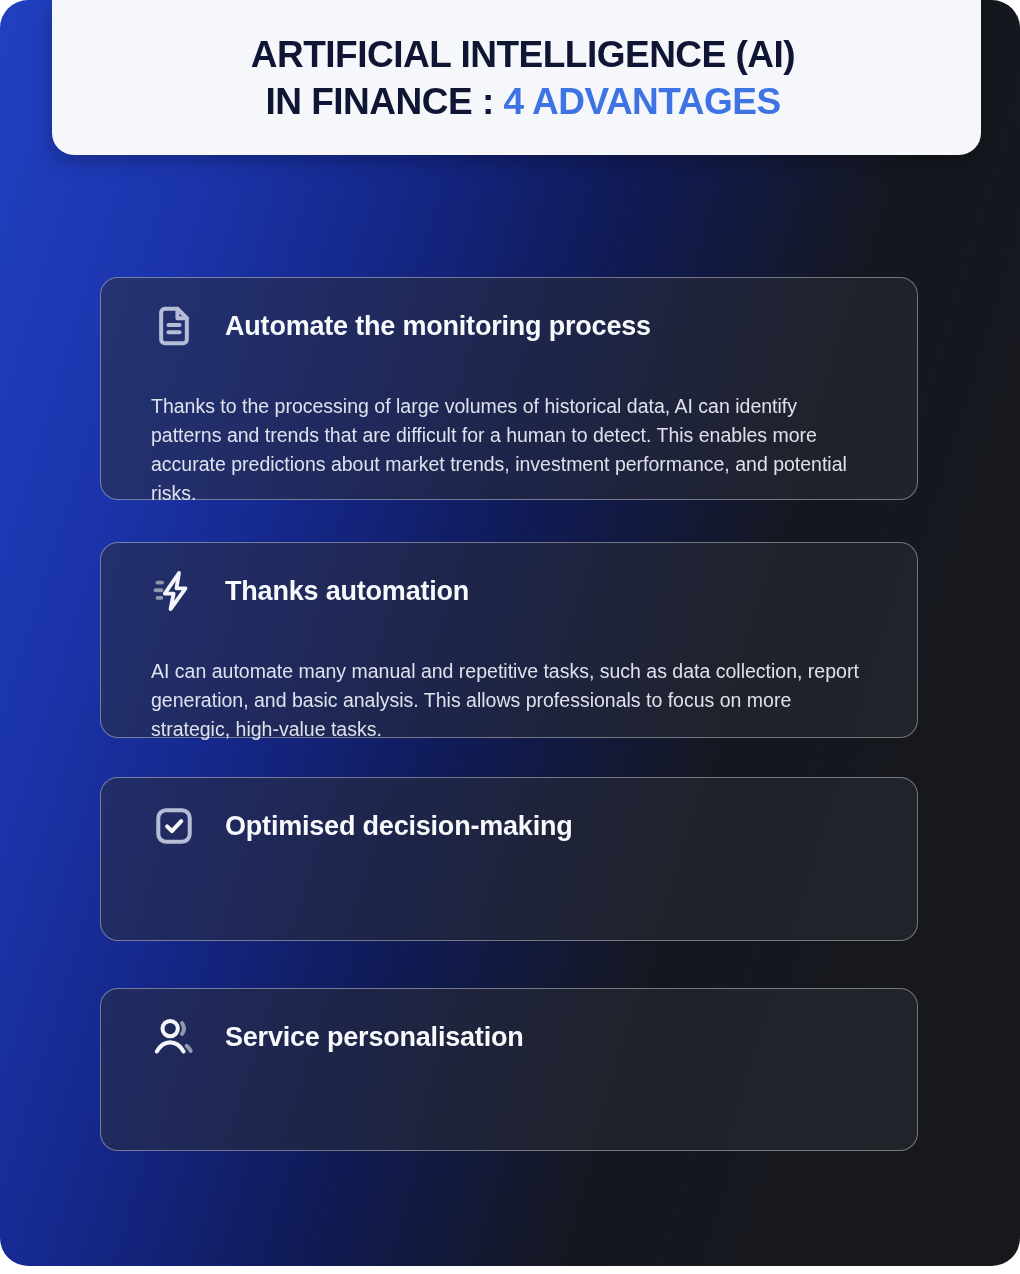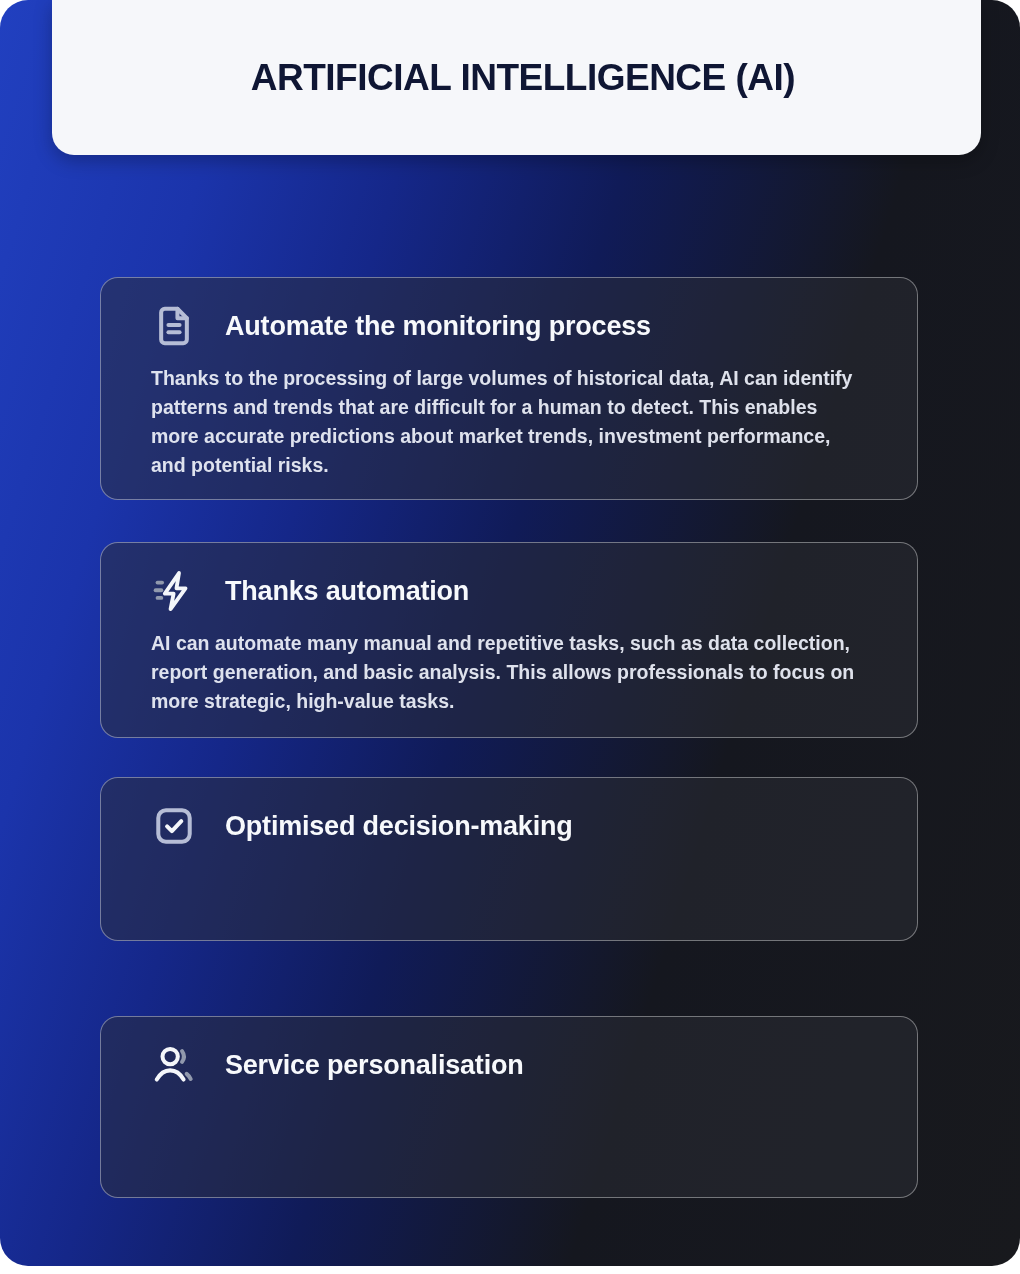--- a/index.html
+++ b/index.html
@@ -33,45 +33,49 @@
     position:absolute;left:100px;width:818px;
     background:rgba(44,46,54,0.5);
     border:1.5px solid rgba(255,255,255,0.38);
     border-radius:18px;
     box-sizing:border-box;
     padding:22px 48px 24px 50px;
   }
   .card-1{top:277px;height:223px;}
   .card-2{top:542px;height:196px;}
   .card-3{top:777px;height:164px;}
-  .card-4{top:1016px;height:182px;}
+  .card-4{top:988px;height:163px;}
   .card-head{
     display:flex;align-items:center;gap:28px;height:52px;
   }
   .card-icon{width:46px;height:46px;flex:0 0 46px;display:flex;align-items:center;justify-content:center;}
   .card-icon svg{width:46px;height:46px;}
   .card-title{
     font-size:27px;font-weight:700;color:#f7f9fc;letter-spacing:-0.2px;
   }
   .card-body{
-    margin-top:12px;max-width:722px;
+    margin-top:40px;max-width:722px;
     font-size:19.5px;line-height:29px;color:rgba(233,236,245,0.95);
-    font-weight:700;
+    font-weight:400;
   }
   .ico-muted{stroke:#b6bdd6;}
   .ico-bright{stroke:#f4f6fa;}
   .ico-gray{stroke:#9199ad;}
 </style>
 </head>
 <body>
 
 <div class="canvas">
 
   <div class="header-card">
     <div class="title-line">ARTIFICIAL INTELLIGENCE (AI)</div>
+    <div class="title-line">
+      <span>IN FINANCE :</span>
+      <span class="title-accent">4 ADVANTAGES</span>
+    </div>
   </div>
 
   <div class="card card-1">
     <div class="card-head">
       <span class="card-icon">
         <svg viewBox="0 0 24 24" fill="none" stroke-width="2.1" stroke-linecap="round" stroke-linejoin="round">
           <path class="ico-muted" d="M13.8 3H7.2A1.9 1.9 0 0 0 5.3 4.9v14.2A1.9 1.9 0 0 0 7.2 21h9.6a1.9 1.9 0 0 0 1.9-1.9V7.9z"></path>
           <path class="ico-muted" d="M13.8 3v4.9h4.9"></path>
           <line class="ico-muted" x1="9.1" y1="11.5" x2="14.9" y2="11.5"></line>
           <line class="ico-muted" x1="9.1" y1="15.3" x2="14.9" y2="15.3"></line>

